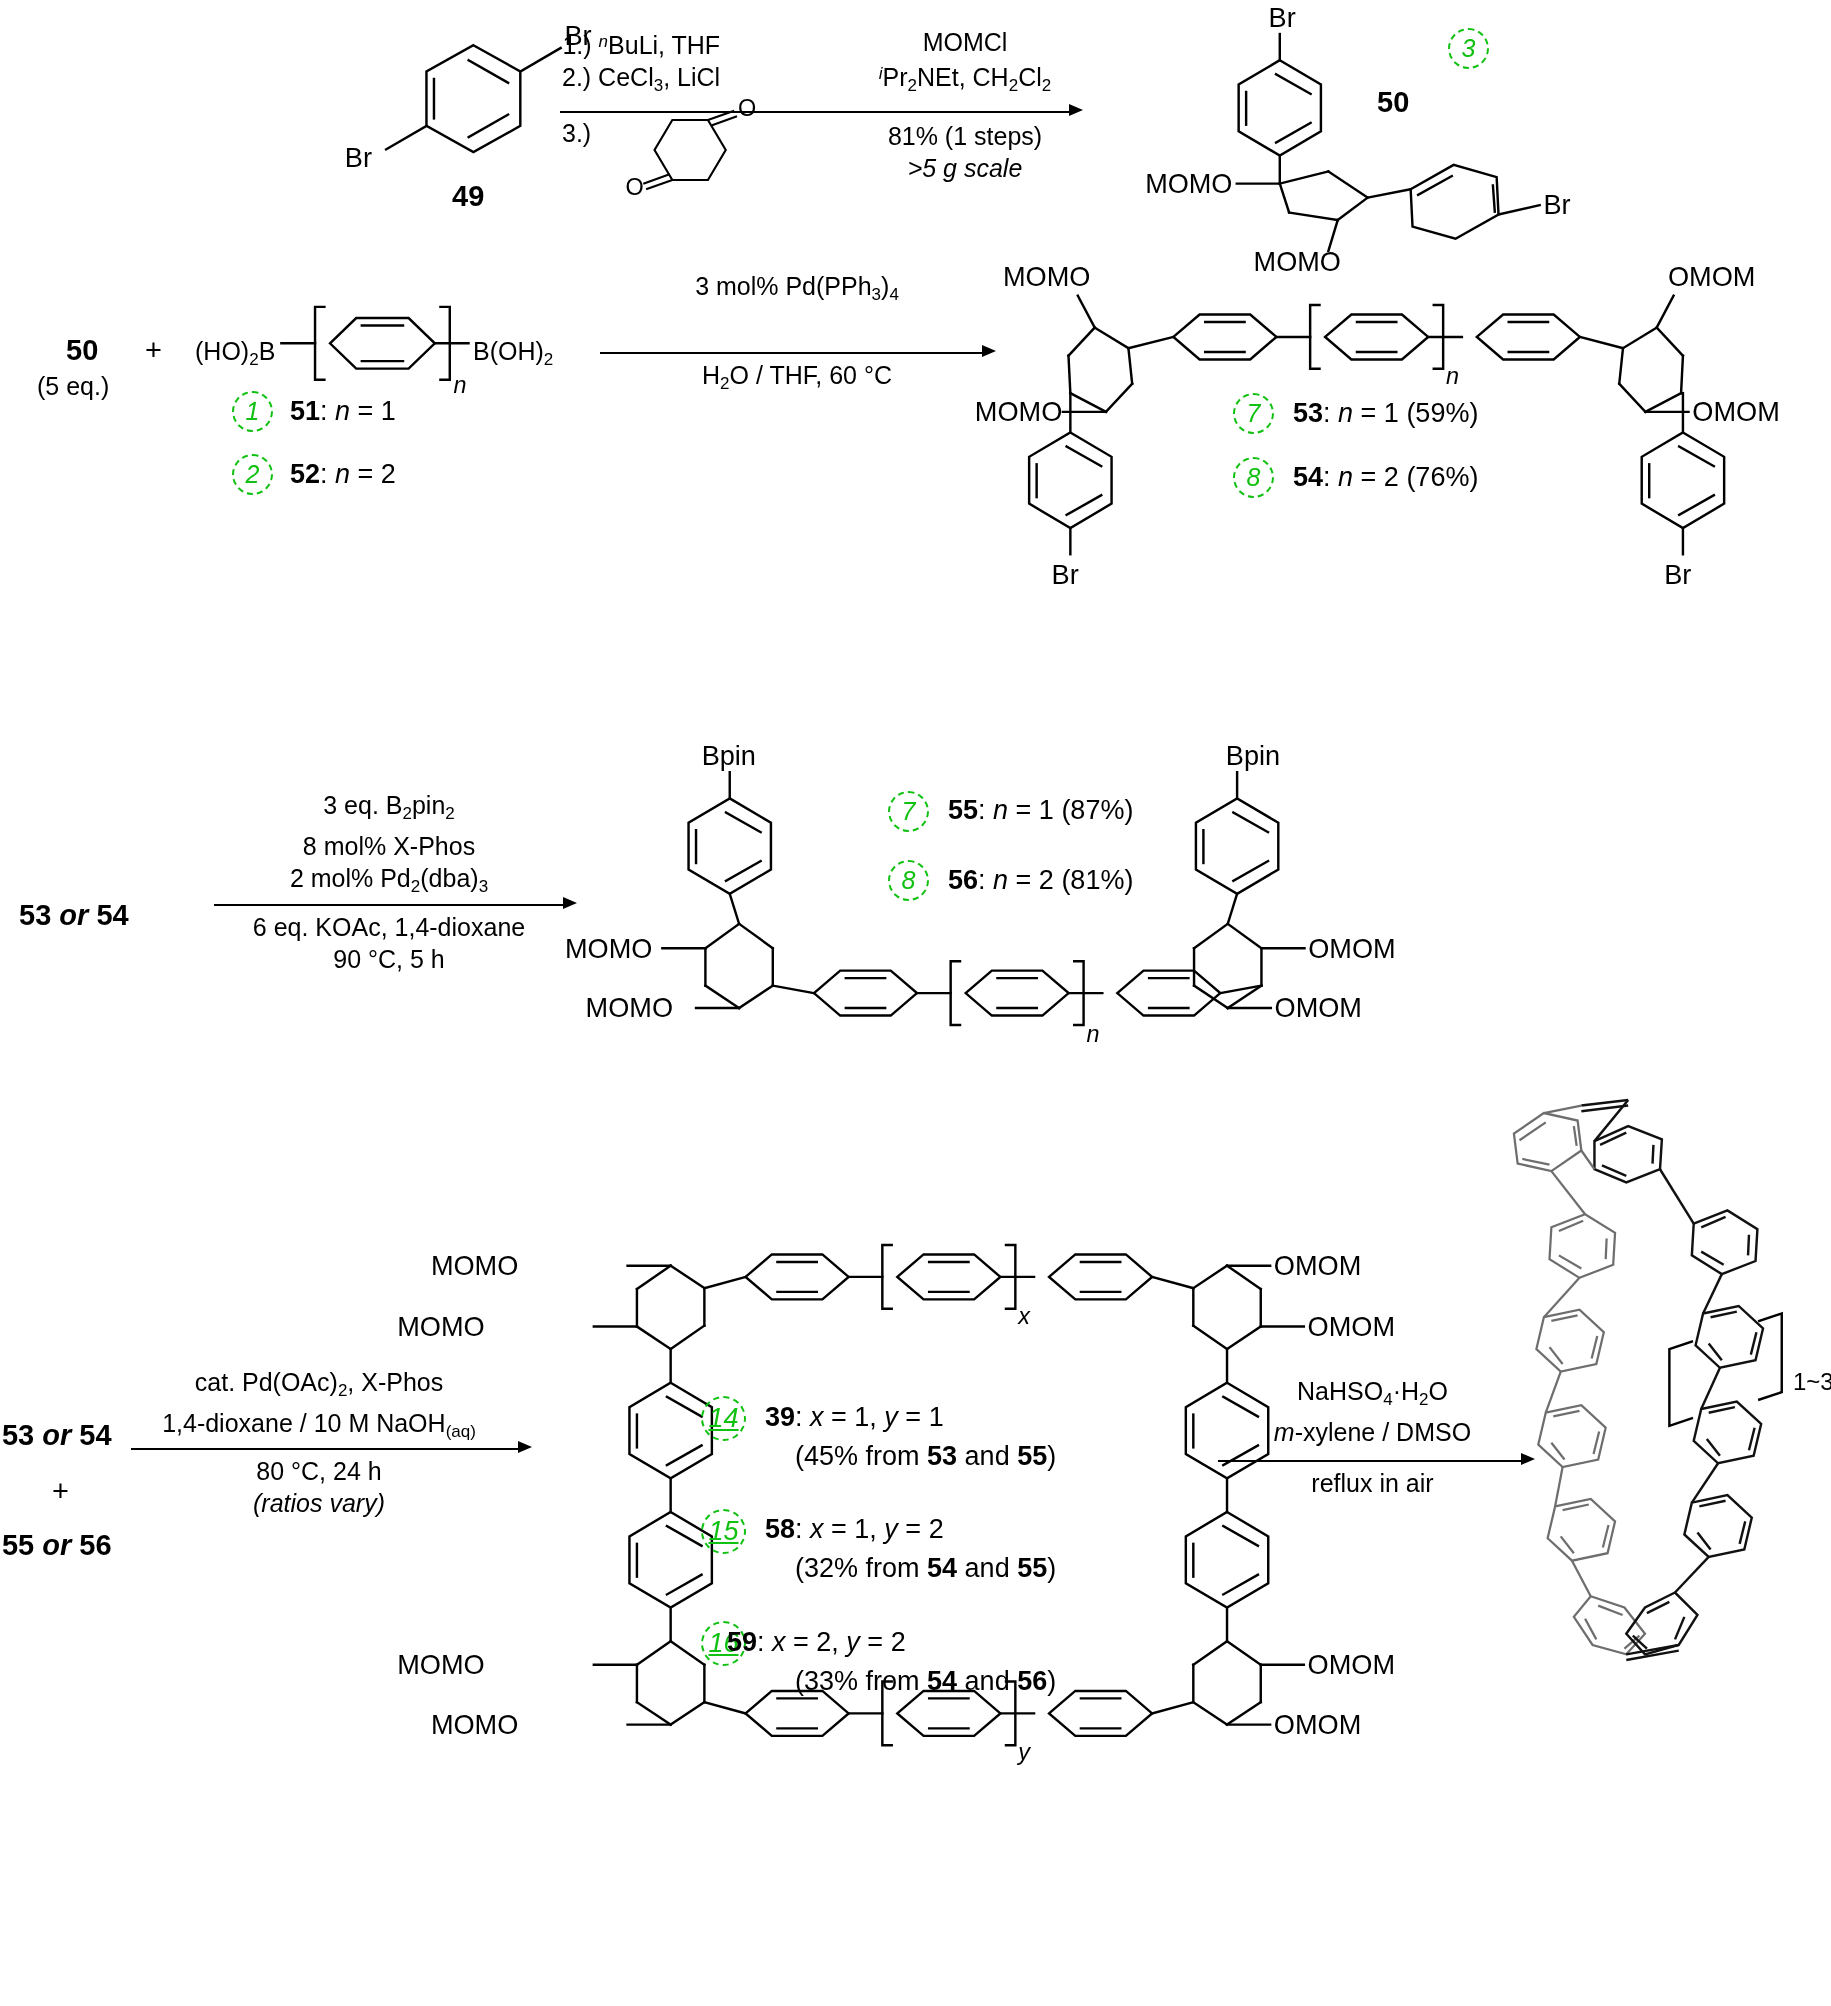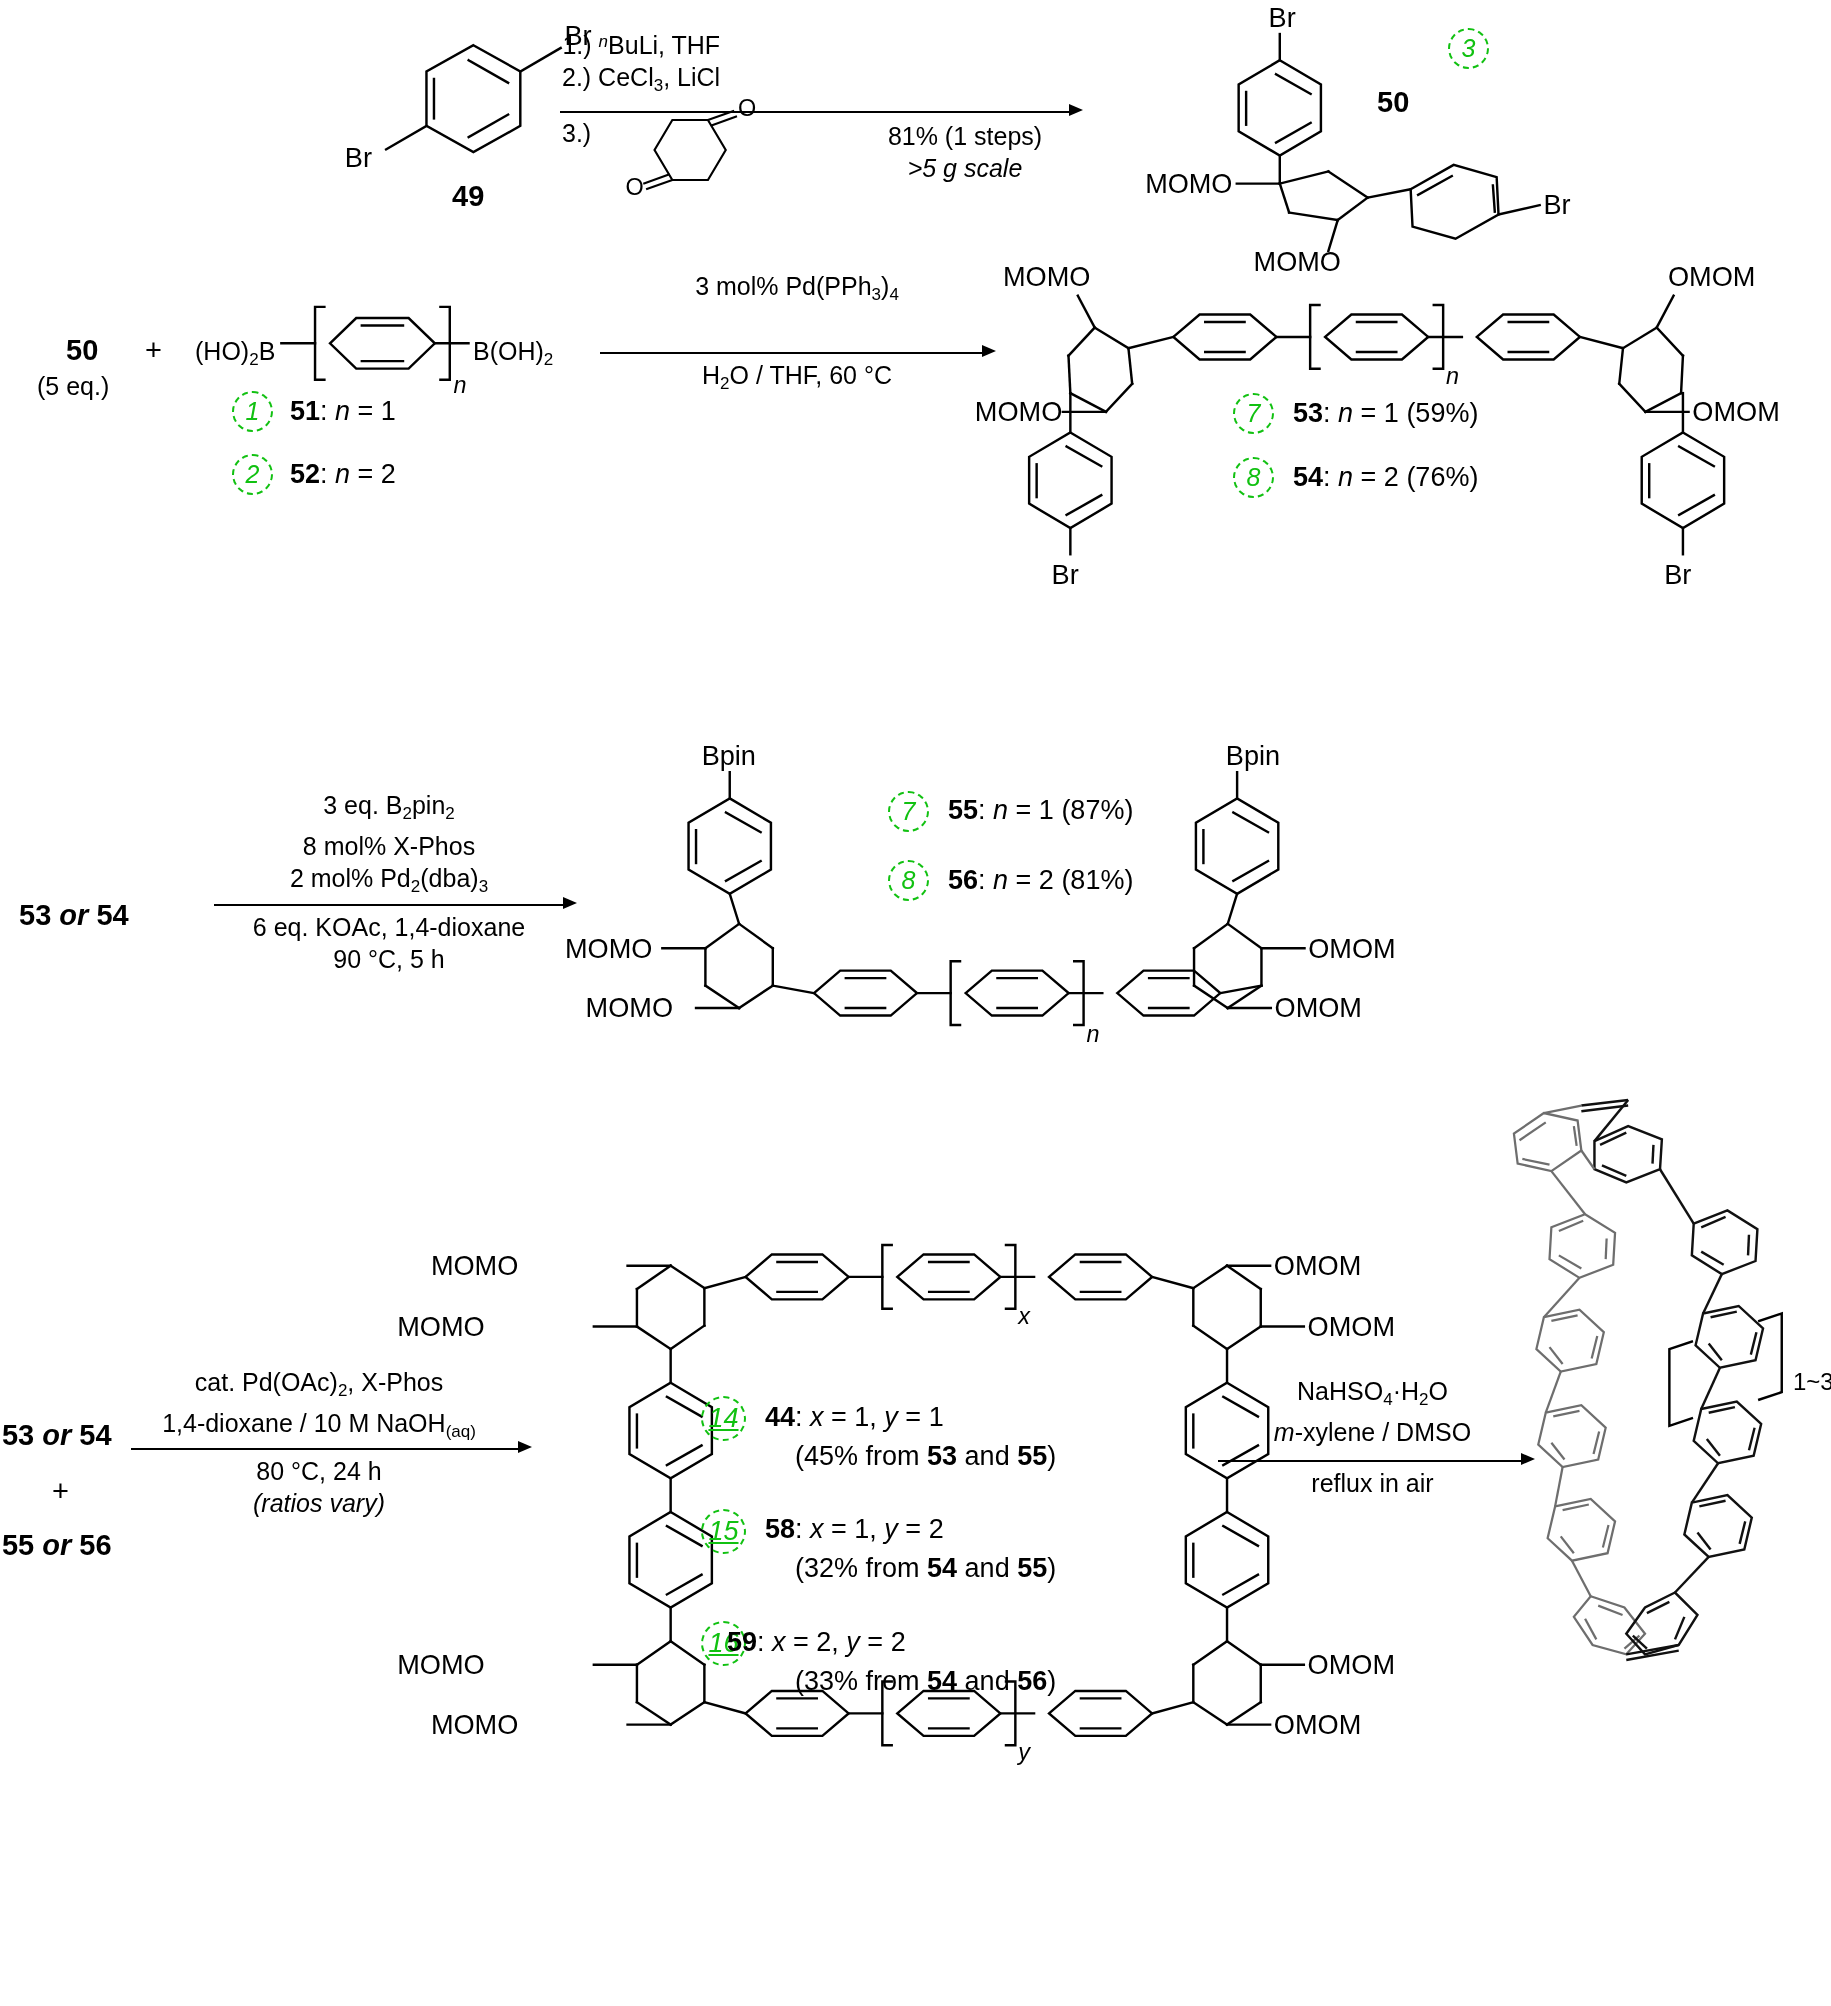--- a/index.html
+++ b/index.html
@@ -81,20 +81,24 @@
     </g>
     <text class="atom-sm" x="128" y="14">O</text>
     <text class="atom-sm" x="8" y="98">O</text>
   </svg>
 
   <div class="abs" style="left:560px;top:111px;width:525px;">
     <div class="arrow-line" style="left:0;top:0;width:511px;"></div>
     <div class="arrow-head" style="left:509px;top:-6.6px;"></div>
   </div>
 
+  <div class="abs cond" style="left:843px;top:26px;width:244px;">
+    <div>MOMCl</div>
+    <div><sup><i>i</i></sup>Pr<sub>2</sub>NEt, CH<sub>2</sub>Cl<sub>2</sub></div>
+  </div>
   <div class="abs cond" style="left:843px;top:120px;width:244px;">
     <div>81% (1 steps)</div>
     <div class="ital">&gt;5 g scale</div>
   </div>
 
   <svg class="abs" style="left:1096px;top:5.6px;" width="562" height="215" viewBox="0 0 600 230">
     <text class="atom" x="184" y="22">Br</text>
     <g class="bond">
       <line x1="196" y1="30" x2="196" y2="58"></line>
 
@@ -441,21 +445,21 @@
     <text class="atom" x="-140" y="700">MOMO</text>
     <text class="atom" x="760" y="210">OMOM</text>
     <text class="atom" x="796" y="275">OMOM</text>
     <text class="atom" x="796" y="636">OMOM</text>
     <text class="atom" x="760" y="700">OMOM</text>
     <text class="nlab" x="487" y="262">x</text>
     <text class="nlab" x="487" y="728">y</text>
   </svg>
 
   <div class="gcircle wide" style="left:701px;top:281px;">14</div>
-  <div class="abs lbl" style="left:765px;top:287px;"><b>44</b>: <i>x</i> = 1, <i>y</i> = 1</div>
+  <div class="abs lbl" style="left:765px;top:287px;"><b>39</b>: <i>x</i> = 1, <i>y</i> = 1</div>
   <div class="abs lbl" style="left:795px;top:326px;">(45% from <b>53</b> and <b>55</b>)</div>
 
   <div class="gcircle wide" style="left:701px;top:394px;">15</div>
   <div class="abs lbl" style="left:765px;top:399px;"><b>58</b>: <i>x</i> = 1, <i>y</i> = 2</div>
   <div class="abs lbl" style="left:795px;top:438px;">(32% from <b>54</b> and <b>55</b>)</div>
 
   <div class="gcircle wide" style="left:701px;top:506px;">16</div>
   <div class="abs lbl" style="left:727px;top:512px;"><b>59</b>: <i>x</i> = 2, <i>y</i> = 2</div>
   <div class="abs lbl" style="left:795px;top:551px;">(33% from <b>54</b> and <b>56</b>)</div>
 </div>

